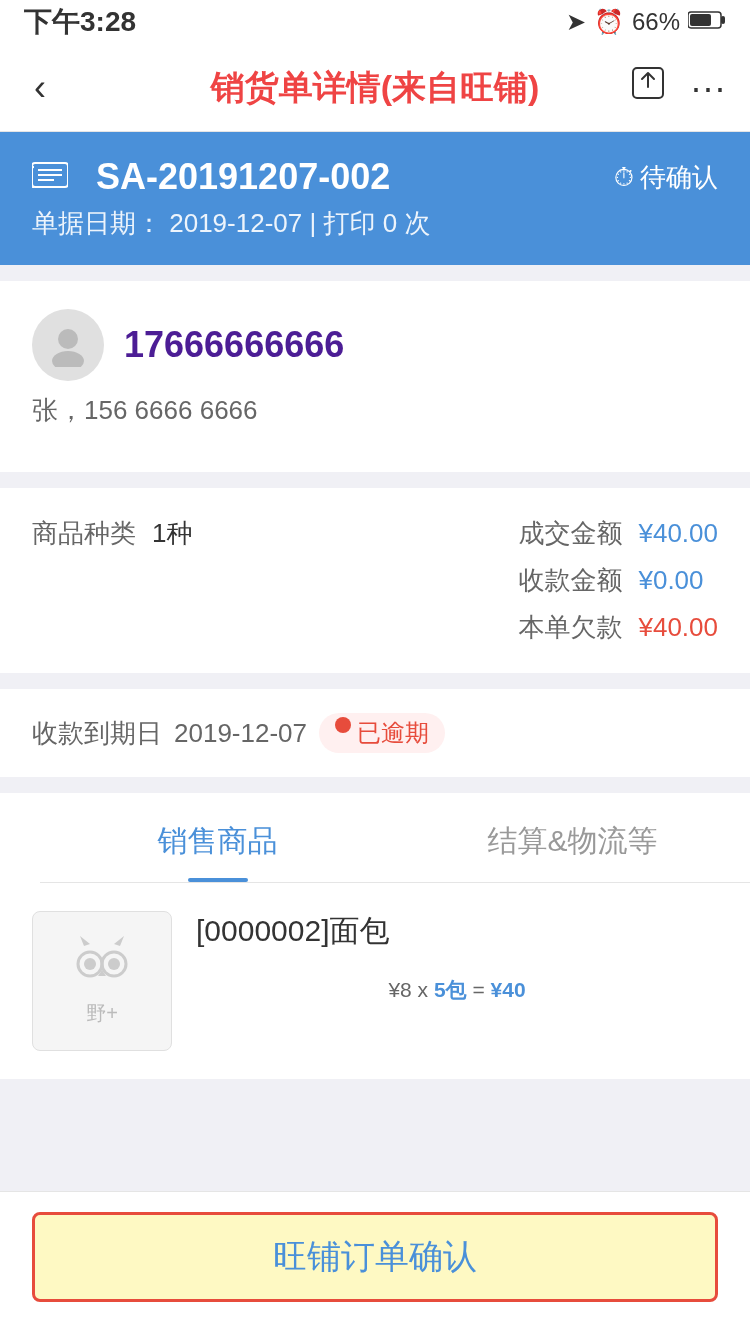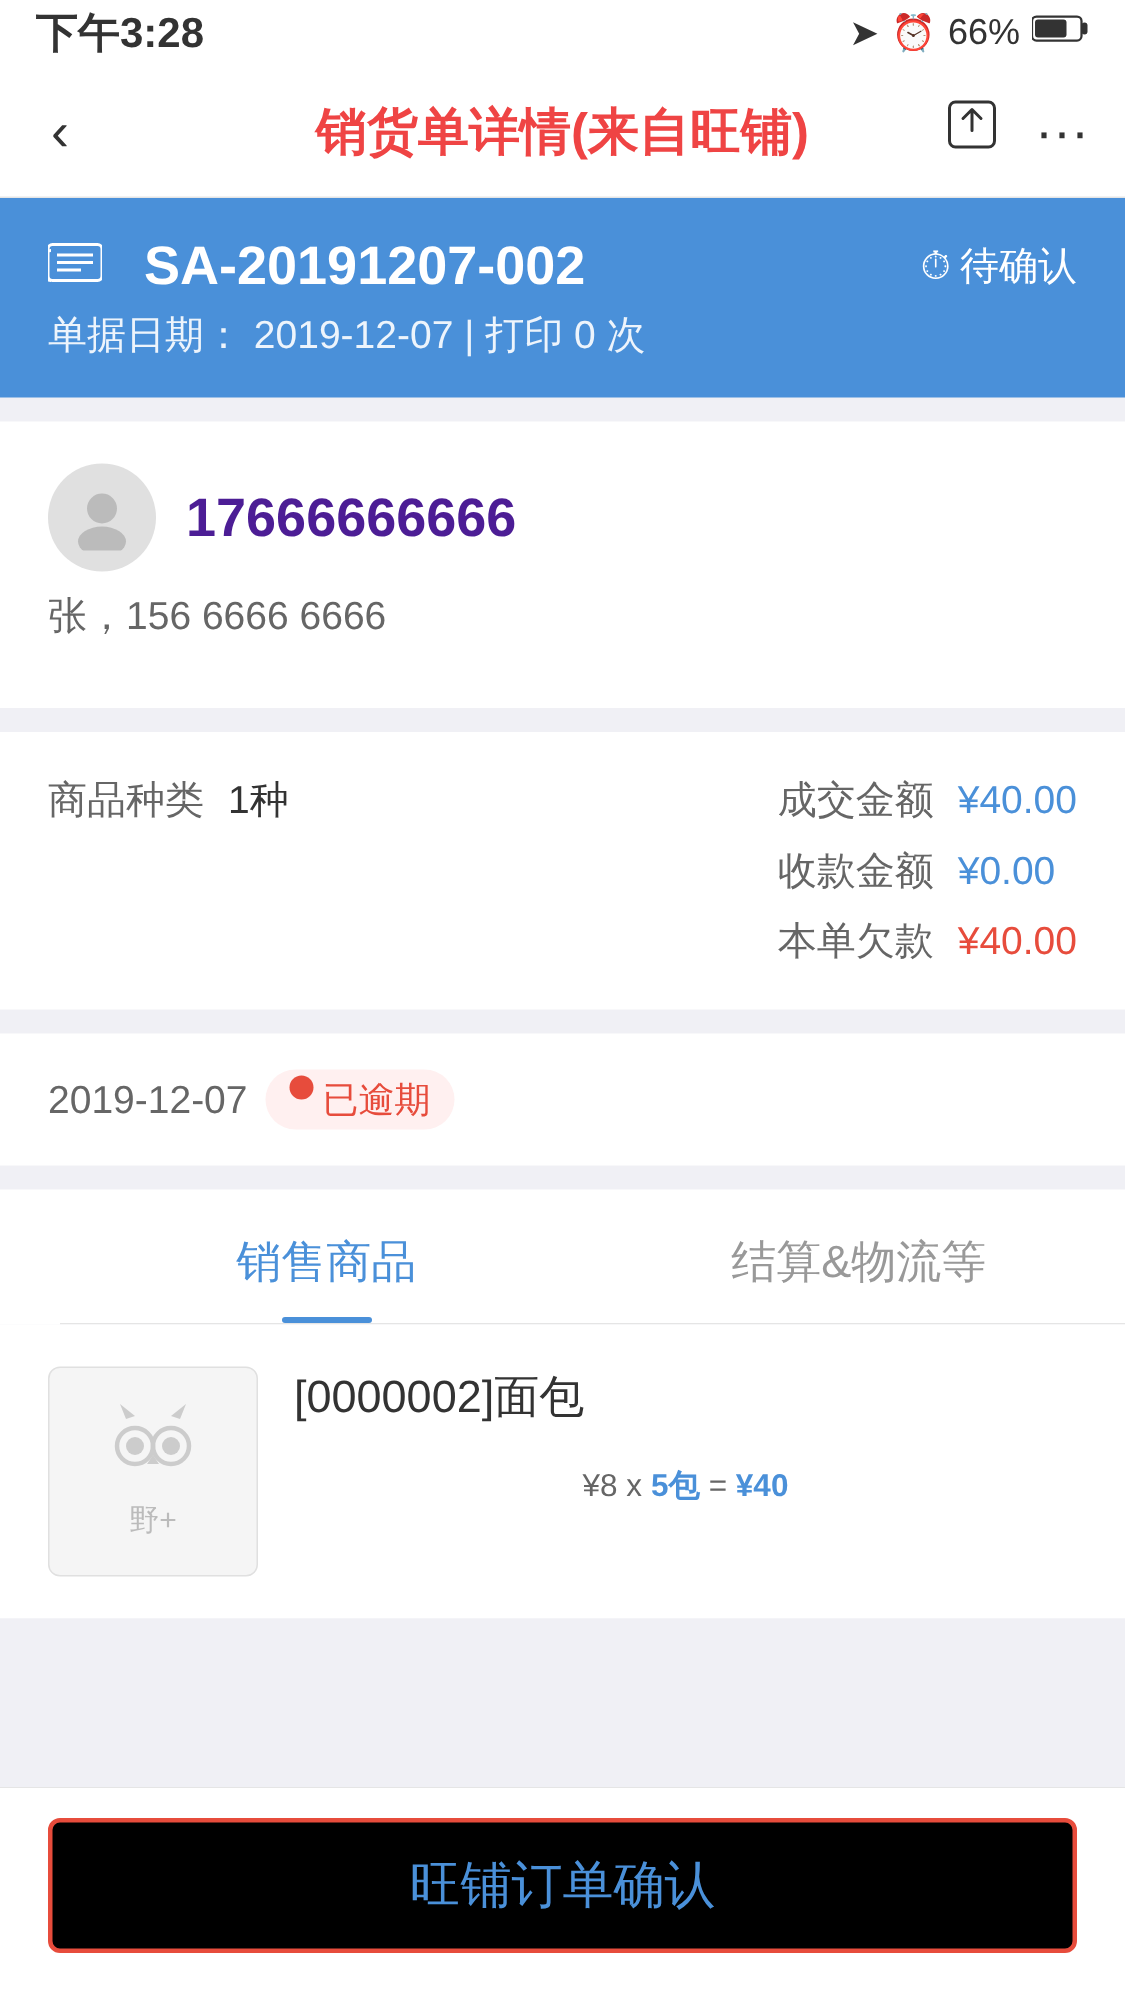--- a/index.html
+++ b/index.html
@@ -294,21 +294,21 @@
       bottom: 0;
       width: 750px;
       background: #fff;
       padding: 20px 32px 32px;
       border-top: 1px solid #e5e5e5;
     }
     .confirm-button {
       width: 100%;
       height: 90px;
       border: 3px solid #e74c3c;
-      background: #000000;
+      background: #fef9c3;
       color: #4A90D9;
       font-size: 34px;
       font-weight: 500;
       border-radius: 8px;
       cursor: pointer;
       display: flex;
       align-items: center;
       justify-content: center;
     }
   </style>
@@ -403,20 +403,21 @@
       <span class="summary-value-zero">¥0.00</span>
     </div>
     <div class="summary-item">
       <span class="summary-label">本单欠款</span>
       <span class="summary-value-red">¥40.00</span>
     </div>
   </div>
 </div>
 
 <div class="due-section">
+  <span>收款到期日</span>
   <span>2019-12-07</span>
   <span class="overdue-badge">
     <span class="overdue-dot"></span>
     <span>已逾期</span>
   </span>
 </div>
 
 <div class="tabs-section">
   <div class="tabs-row">
     <div class="tab-item active">销售商品</div>

